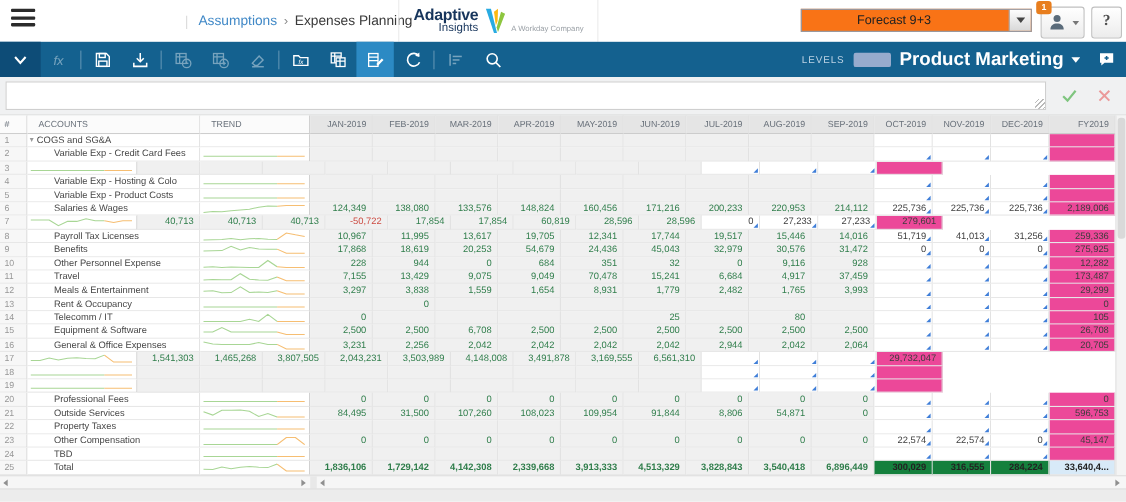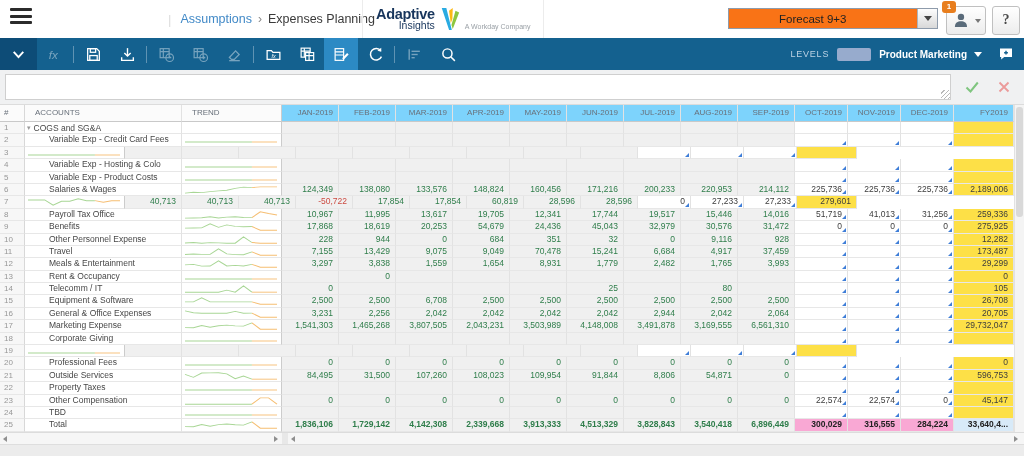--- a/index.html
+++ b/index.html
@@ -35,21 +35,21 @@
   .ticons{display:flex;align-items:center;height:32px;}
   .tbtn{width:34px;height:32px;display:flex;align-items:center;justify-content:center;cursor:pointer;}
   .tbtn.dark{background:#0D4C77;width:37px;}
   .tbtn.active{background:#2C8AC4;}
   .tbtn.disabled{cursor:default;}
   .tbtn.disabled svg{opacity:.42;}
   .tsep{width:1px;height:17px;background:rgba(255,255,255,.32);margin:0 2px;}
   .tright{margin-left:auto;display:flex;align-items:center;padding-right:10px;}
   .lvl-label{font-size:9px;color:#bcd2e4;letter-spacing:.8px;}
   .lvl-chip{width:34px;height:13px;background:#97abcd;border-radius:2px;margin:0 8px;}
-  .lvl-val{font-size:10px;font-weight:bold;color:#fff;}
+  .lvl-val{font-size:17px;font-weight:bold;color:#fff;}
   .lvl-caret{width:0;height:0;border-left:4px solid transparent;border-right:4px solid transparent;border-top:5px solid #fff;margin-left:7px;cursor:pointer;}
   .comments{margin-left:16px;cursor:pointer;display:flex;}
 
   
   .fbar{position:absolute;top:70px;left:0;width:1024px;height:35px;background:#f0f1f2;border-bottom:1px solid #dcdcdc;box-sizing:border-box;}
   .finput{position:absolute;left:5px;top:4px;width:946px;height:26px;background:#fff;border:1px solid #cfcfcf;box-sizing:border-box;font-size:11px;color:#333;padding:4px 6px;overflow:hidden;}
   .fresize{position:absolute;right:1px;bottom:1px;width:9px;height:9px;background:
      repeating-linear-gradient(135deg,transparent 0 2px,#b9b9b9 2px 3px);}
   .fok,.fcancel{position:absolute;top:6px;width:24px;height:22px;display:flex;align-items:center;justify-content:center;cursor:pointer;}
   .fok{left:960px;} .fcancel{left:992px;}
@@ -61,26 +61,26 @@
   .c{box-sizing:border-box;border-right:1px solid #e2e2e2;border-bottom:1px solid #e7e7e7;font-size:8.5px;line-height:11.4px;white-space:nowrap;overflow:hidden;}
   .c-num{width:25px;background:#f7f7f7;color:#979797;padding-left:4px;border-right-color:#d8d8d8;font-size:8px;}
   .c-acct{width:157px;background:#fff;color:#474747;padding-left:12px;}
   .c-acct.lvl1{padding-left:24px;}
   .caret{display:inline-block;color:#999;font-size:7px;margin:0 3px 0 -10px;vertical-align:1px;cursor:pointer;}
   .c-trend{width:100px;background:#fff;position:relative;border-right:1px solid #cccccc;}
   .spark{position:absolute;left:2px;top:1px;width:94px;height:10px;}
   .c-val{width:57px;text-align:right;padding-right:5px;background:#f0f0f0;color:#2E7D4A;position:relative;}
   .c-val.fcst{width:53px;background:#fff;color:#3d3d3d;}
   .c-val.neg{color:#CC4B42;}
-  .c-fy{width:60px;text-align:right;padding-right:5px;background:#fde047;color:#3d3d3d;}
+  .c-fy{width:60px;text-align:right;padding-right:5px;background:#ec4899;color:#3d3d3d;}
   .c.h{background:#fbfbfb;color:#68707a;font-size:8px;line-height:16px;border-bottom:1px solid #c9c9c9;}
-  .h.c-val,.h.c-fy{text-align:right;background:#7dd3fc;}
+  .h.c-val,.h.c-fy{text-align:right;background:#e5e5e5;}
   .h.c-acct,.h.c-trend{padding-left:10px;background:#fbfbfb;}
   .total .c-val{font-weight:bold;}
-  .total .c-val.fcst{background:#f9a8d4;color:#222;}
+  .total .c-val.fcst{background:#15803d;color:#222;}
   .total .c-fy{background:#D8EAF8;font-weight:bold;color:#222;}
   .tri::after{content:"";position:absolute;right:1px;bottom:1px;width:0;height:0;
      border-left:4px solid transparent;border-bottom:4px solid #3F7ED8;}
 
   
   .vscroll{position:absolute;top:105px;right:0;width:10px;height:327px;background:#f4f4f4;border-left:1px solid #e2e2e2;box-sizing:border-box;}
   .vthumb{position:absolute;top:2px;left:1px;width:7px;height:110px;background:#d9d9d9;border-radius:3px;}
   .hscroll{position:absolute;top:432px;left:0;width:1024px;height:12px;background:#f6f6f6;border-top:1px solid #dcdcdc;box-sizing:border-box;}
   .hgap{position:absolute;left:282px;top:0;width:6px;height:12px;background:#e8e8e8;}
   .sarr{position:absolute;top:2.5px;width:0;height:0;cursor:pointer;}
@@ -425,21 +425,21 @@
         <div class="c c-val">60,819</div>
         <div class="c c-val">28,596</div>
         <div class="c c-val">28,596</div>
         <div class="c c-val fcst tri">0</div>
         <div class="c c-val fcst tri">27,233</div>
         <div class="c c-val fcst tri">27,233</div>
         <div class="c c-fy">279,601</div>
       </div>
       <div class="grow">
         <div class="c c-num">8</div>
-        <div class="c c-acct lvl1">Payroll Tax Office</div>
+        <div class="c c-acct lvl1">Payroll Tax Licenses</div>
         <div class="c c-trend">
           <svg class="spark" viewBox="0 0 94 12" preserveAspectRatio="none">
             <polyline points="1.0,9.8 9.4,9.6 17.7,9.3 26.1,8.2 34.5,9.5 42.8,8.5 51.2,8.2 59.5,9.0 67.9,9.2" fill="none" stroke="#A8D695" stroke-width="1.1"></polyline>
             <polyline points="67.9,9.2 76.3,2.2 84.6,4.2 93.0,6.0" fill="none" stroke="#F6BE72" stroke-width="1.1"></polyline>
           </svg>
         </div>
         <div class="c c-val">10,967</div>
         <div class="c c-val">11,995</div>
         <div class="c c-val">13,617</div>
         <div class="c c-val">19,705</div>
@@ -632,21 +632,20 @@
         <div class="c c-val">2,944</div>
         <div class="c c-val">2,042</div>
         <div class="c c-val">2,064</div>
         <div class="c c-val fcst tri"></div>
         <div class="c c-val fcst tri"></div>
         <div class="c c-val fcst tri"></div>
         <div class="c c-fy">20,705</div>
       </div>
       <div class="grow">
         <div class="c c-num">17</div>
-        <div class="c c-acct lvl1">Marketing Expense</div>
         <div class="c c-trend">
           <svg class="spark" viewBox="0 0 94 12" preserveAspectRatio="none">
             <polyline points="1.0,8.0 9.4,8.1 17.7,5.4 26.1,7.4 34.5,5.7 42.8,5.0 51.2,5.8 59.5,6.1 67.9,2.2" fill="none" stroke="#A8D695" stroke-width="1.1"></polyline>
             <polyline points="67.9,2.2 76.3,9.8 84.6,9.8 93.0,9.8" fill="none" stroke="#F6BE72" stroke-width="1.1"></polyline>
           </svg>
         </div>
         <div class="c c-val">1,541,303</div>
         <div class="c c-val">1,465,268</div>
         <div class="c c-val">3,807,505</div>
         <div class="c c-val">2,043,231</div>
@@ -655,21 +654,20 @@
         <div class="c c-val">3,491,878</div>
         <div class="c c-val">3,169,555</div>
         <div class="c c-val">6,561,310</div>
         <div class="c c-val fcst tri"></div>
         <div class="c c-val fcst tri"></div>
         <div class="c c-val fcst tri"></div>
         <div class="c c-fy">29,732,047</div>
       </div>
       <div class="grow">
         <div class="c c-num">18</div>
-        <div class="c c-acct lvl1">Corporate Giving</div>
         <div class="c c-trend">
           <svg class="spark" viewBox="0 0 94 12" preserveAspectRatio="none">
             <polyline points="1.0,8.4 9.4,8.4 17.7,8.4 26.1,8.4 34.5,8.4 42.8,8.4 51.2,8.4 59.5,8.4 67.9,8.4" fill="none" stroke="#A8D695" stroke-width="1.1"></polyline>
             <polyline points="67.9,8.4 76.3,8.4 84.6,8.4 93.0,8.4" fill="none" stroke="#F6BE72" stroke-width="1.1"></polyline>
           </svg>
         </div>
         <div class="c c-val"></div>
         <div class="c c-val"></div>
         <div class="c c-val"></div>
         <div class="c c-val"></div>

